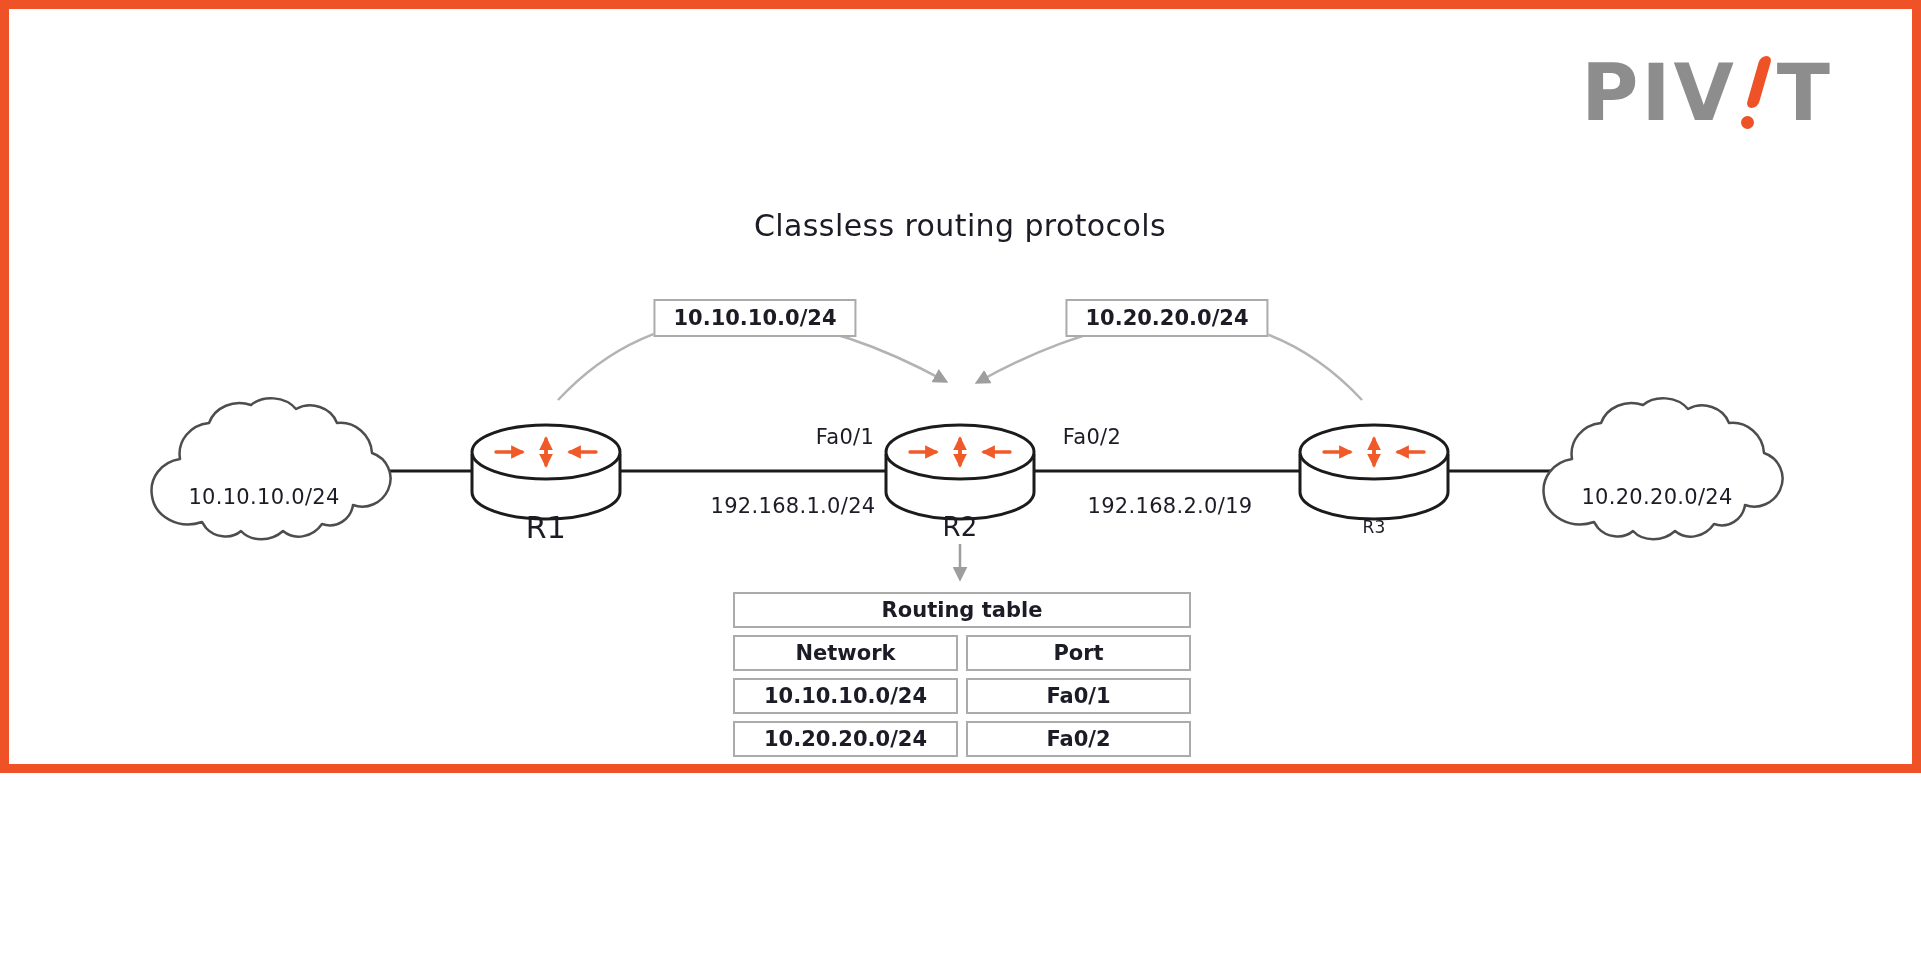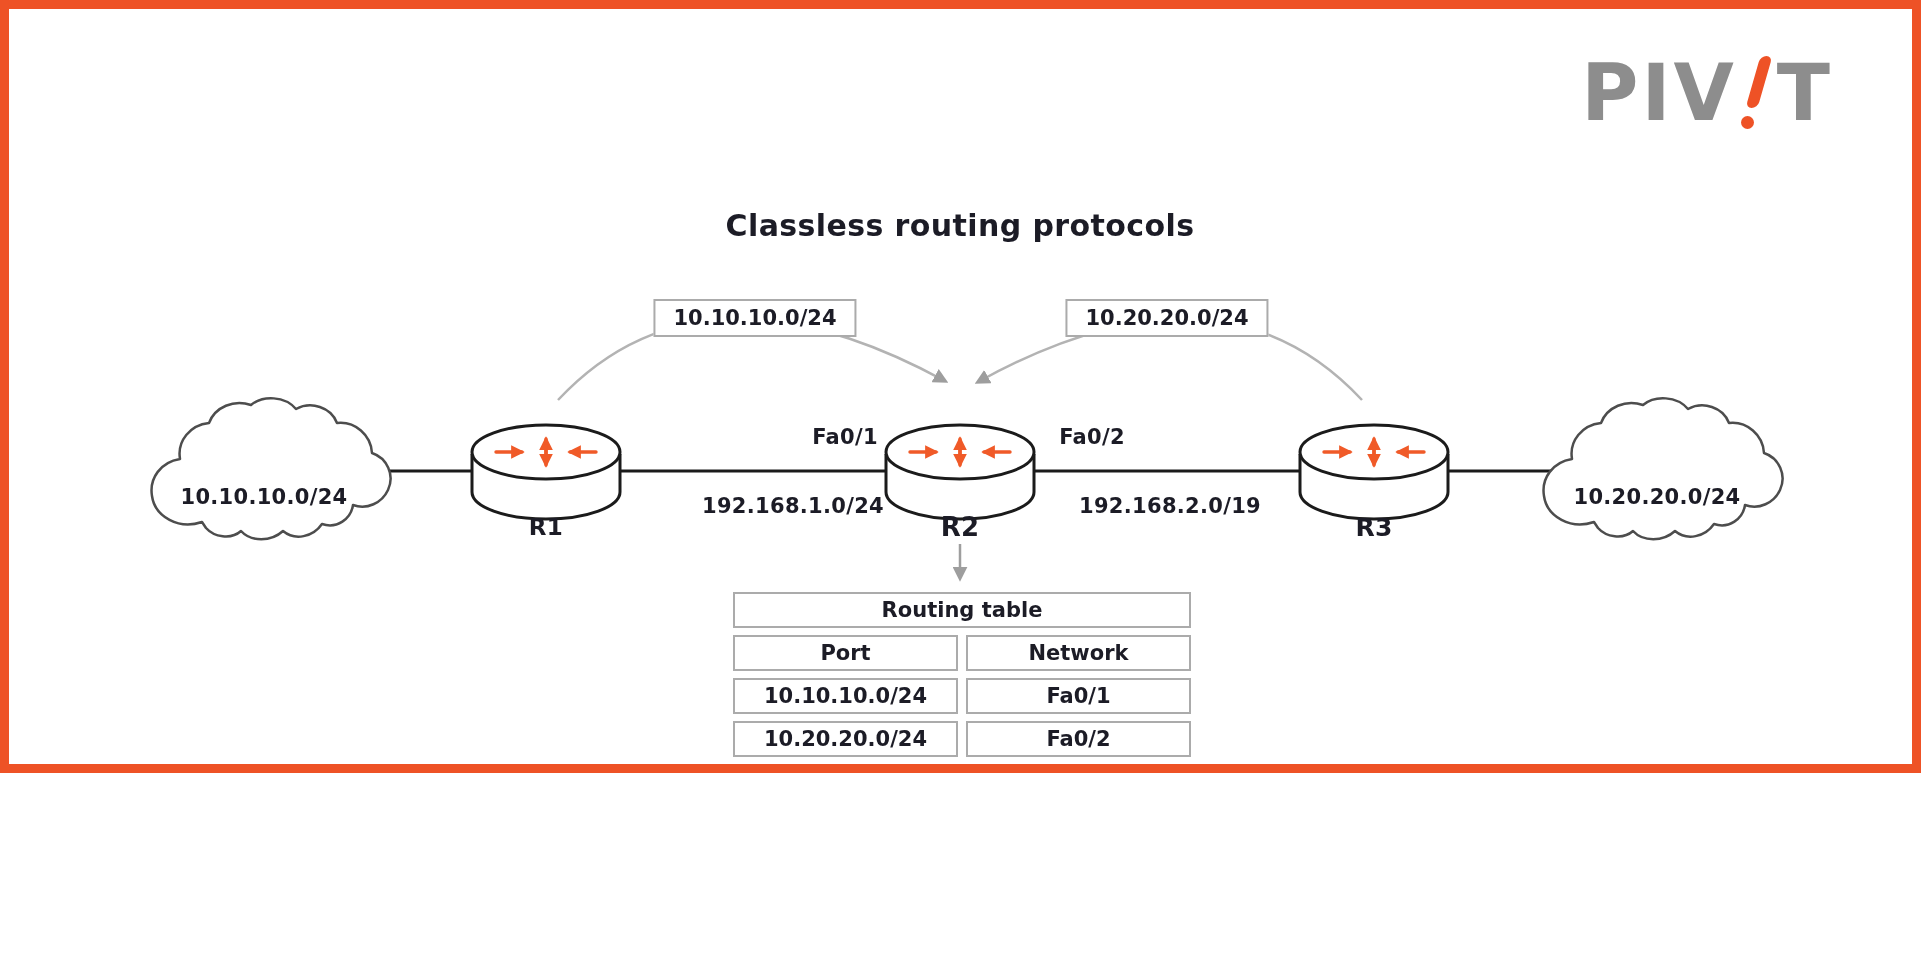--- a/index.html
+++ b/index.html
@@ -11,21 +11,21 @@
   }
   .frame {
     position:absolute; inset:0;
     border:9px solid #EE5226;
     pointer-events:none; z-index:40;
   }
   .shapes { position:absolute; left:0; top:0; z-index:1; }
 
   .lbl {
     position:absolute; transform:translate(-50%,-50%);
-    font-weight:700; color:#1c1c26; font-size:21px;
+    font-weight:400; color:#1c1c26; font-size:21px;
     letter-spacing:.3px; white-space:nowrap; z-index:10;
   }
   .title { font-size:30px; letter-spacing:.4px; }
 
   .adv-box {
     position:absolute; transform:translate(-50%,-50%);
     border:2px solid #ababab; background:#ffffff;
     padding:5px 18px; font-weight:700; font-size:21px;
     color:#1c1c26; white-space:nowrap; z-index:10;
   }
@@ -115,38 +115,38 @@
       <span class="dot"></span>
     </span>
     <span>T</span>
   </div>
 
   <div class="lbl title" style="left:960px; top:225px;">Classless routing protocols</div>
 
   <div class="lbl" style="left:264px; top:497px;">10.10.10.0/24</div>
   <div class="lbl" style="left:1657px; top:497px;">10.20.20.0/24</div>
 
-  <div class="lbl" style="left:546px; top:527px; font-size:23px;">R1</div>
+  <div class="lbl" style="left:546px; top:527px; font-size:30px;">R1</div>
   <div class="lbl" style="left:960px; top:527px; font-size:26px;">R2</div>
-  <div class="lbl" style="left:1374px; top:527px; font-size:25px;">R3</div>
+  <div class="lbl" style="left:1374px; top:527px; font-size:17px;">R3</div>
 
   <div class="lbl" style="left:845px; top:437px;">Fa0/1</div>
   <div class="lbl" style="left:1092px; top:437px;">Fa0/2</div>
 
   <div class="lbl" style="left:753px; top:506px;margin-left:40px;">192.168.1.0/24</div>
   <div class="lbl" style="left:1170px; top:506px;">192.168.2.0/19</div>
 
   <div class="adv-box" style="left:755px; top:318px;">10.10.10.0/24</div>
   <div class="adv-box" style="left:1167px; top:318px;">10.20.20.0/24</div>
 
   <div class="rt">
     <div class="rt-cell rt-head">Routing table</div>
     <div class="rt-grid">
+      <div class="rt-cell">Network</div>
       <div class="rt-cell">Port</div>
-      <div class="rt-cell">Network</div>
       <div class="rt-cell">10.10.10.0/24</div>
       <div class="rt-cell">Fa0/1</div>
       <div class="rt-cell">10.20.20.0/24</div>
       <div class="rt-cell">Fa0/2</div>
     </div>
   </div>
 
 </div>
 
 </body></html>

